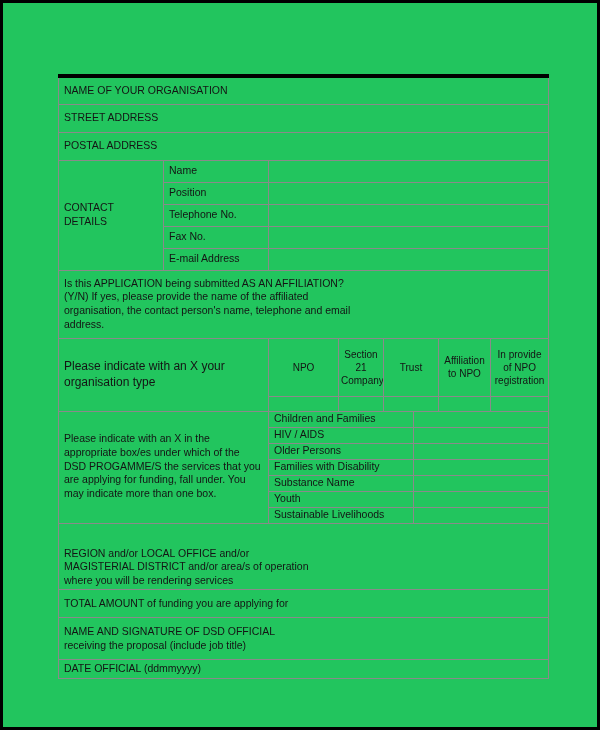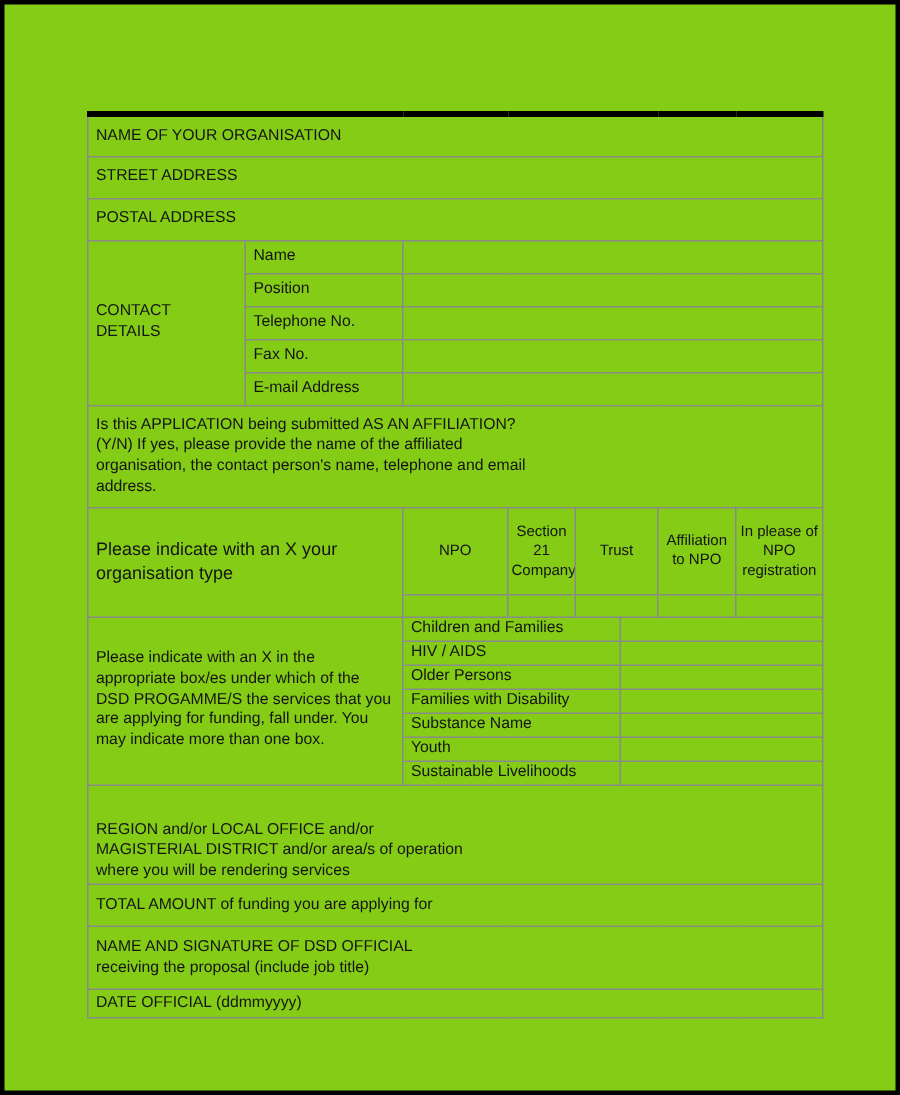--- a/index.html
+++ b/index.html
@@ -1,20 +1,20 @@
 <!DOCTYPE html>
 <html><head>
 <meta charset="utf-8">
 <style>
   * { box-sizing: border-box; }
   html,body { margin:0; padding:0; background:#e8e8e8; }
   body { font-family:"Liberation Sans", sans-serif; }
   .page {
     position:relative; width:600px; height:730px;
-    background:#84cc16; border:3px solid #000000; overflow:hidden;text-decoration:underline;
+    background:#22c55e; border:3px solid #000000; overflow:hidden;text-decoration:underline;
   }
   table.form {
     position:absolute; left:55px; top:71px; width:490px;
     border-collapse:collapse; table-layout:fixed;
   }
   table.form { border:1px solid #8a8a8a; border-top:4px solid #000000; }
   td {
     border:1px solid #8a8a8a;
     font-size:10.5px; color:#141414; line-height:1.3;
     padding:2px 5px; vertical-align:middle;
@@ -97,21 +97,21 @@
         <span class="wrap w300">Is this APPLICATION being submitted AS AN AFFILIATION? (Y/N)  If yes, please provide the name of the affiliated organisation, the contact person's name, telephone and email address.</span>
       </td>
     </tr>
 
     <tr class="orghead">
       <td colspan="2" rowspan="2" class="orgtype-label">Please indicate with an X  your organisation type</td>
       <td class="c">NPO</td>
       <td class="c">Section 21 Company</td>
       <td class="c" colspan="2">Trust</td>
       <td class="c">Affiliation to NPO</td>
-      <td class="c">In please of NPO registration</td>
+      <td class="c">In provide of NPO registration</td>
     </tr>
     <tr class="orgbox">
       <td></td>
       <td></td>
       <td colspan="2"></td>
       <td></td>
       <td></td>
     </tr>
 
     <tr class="prog">

